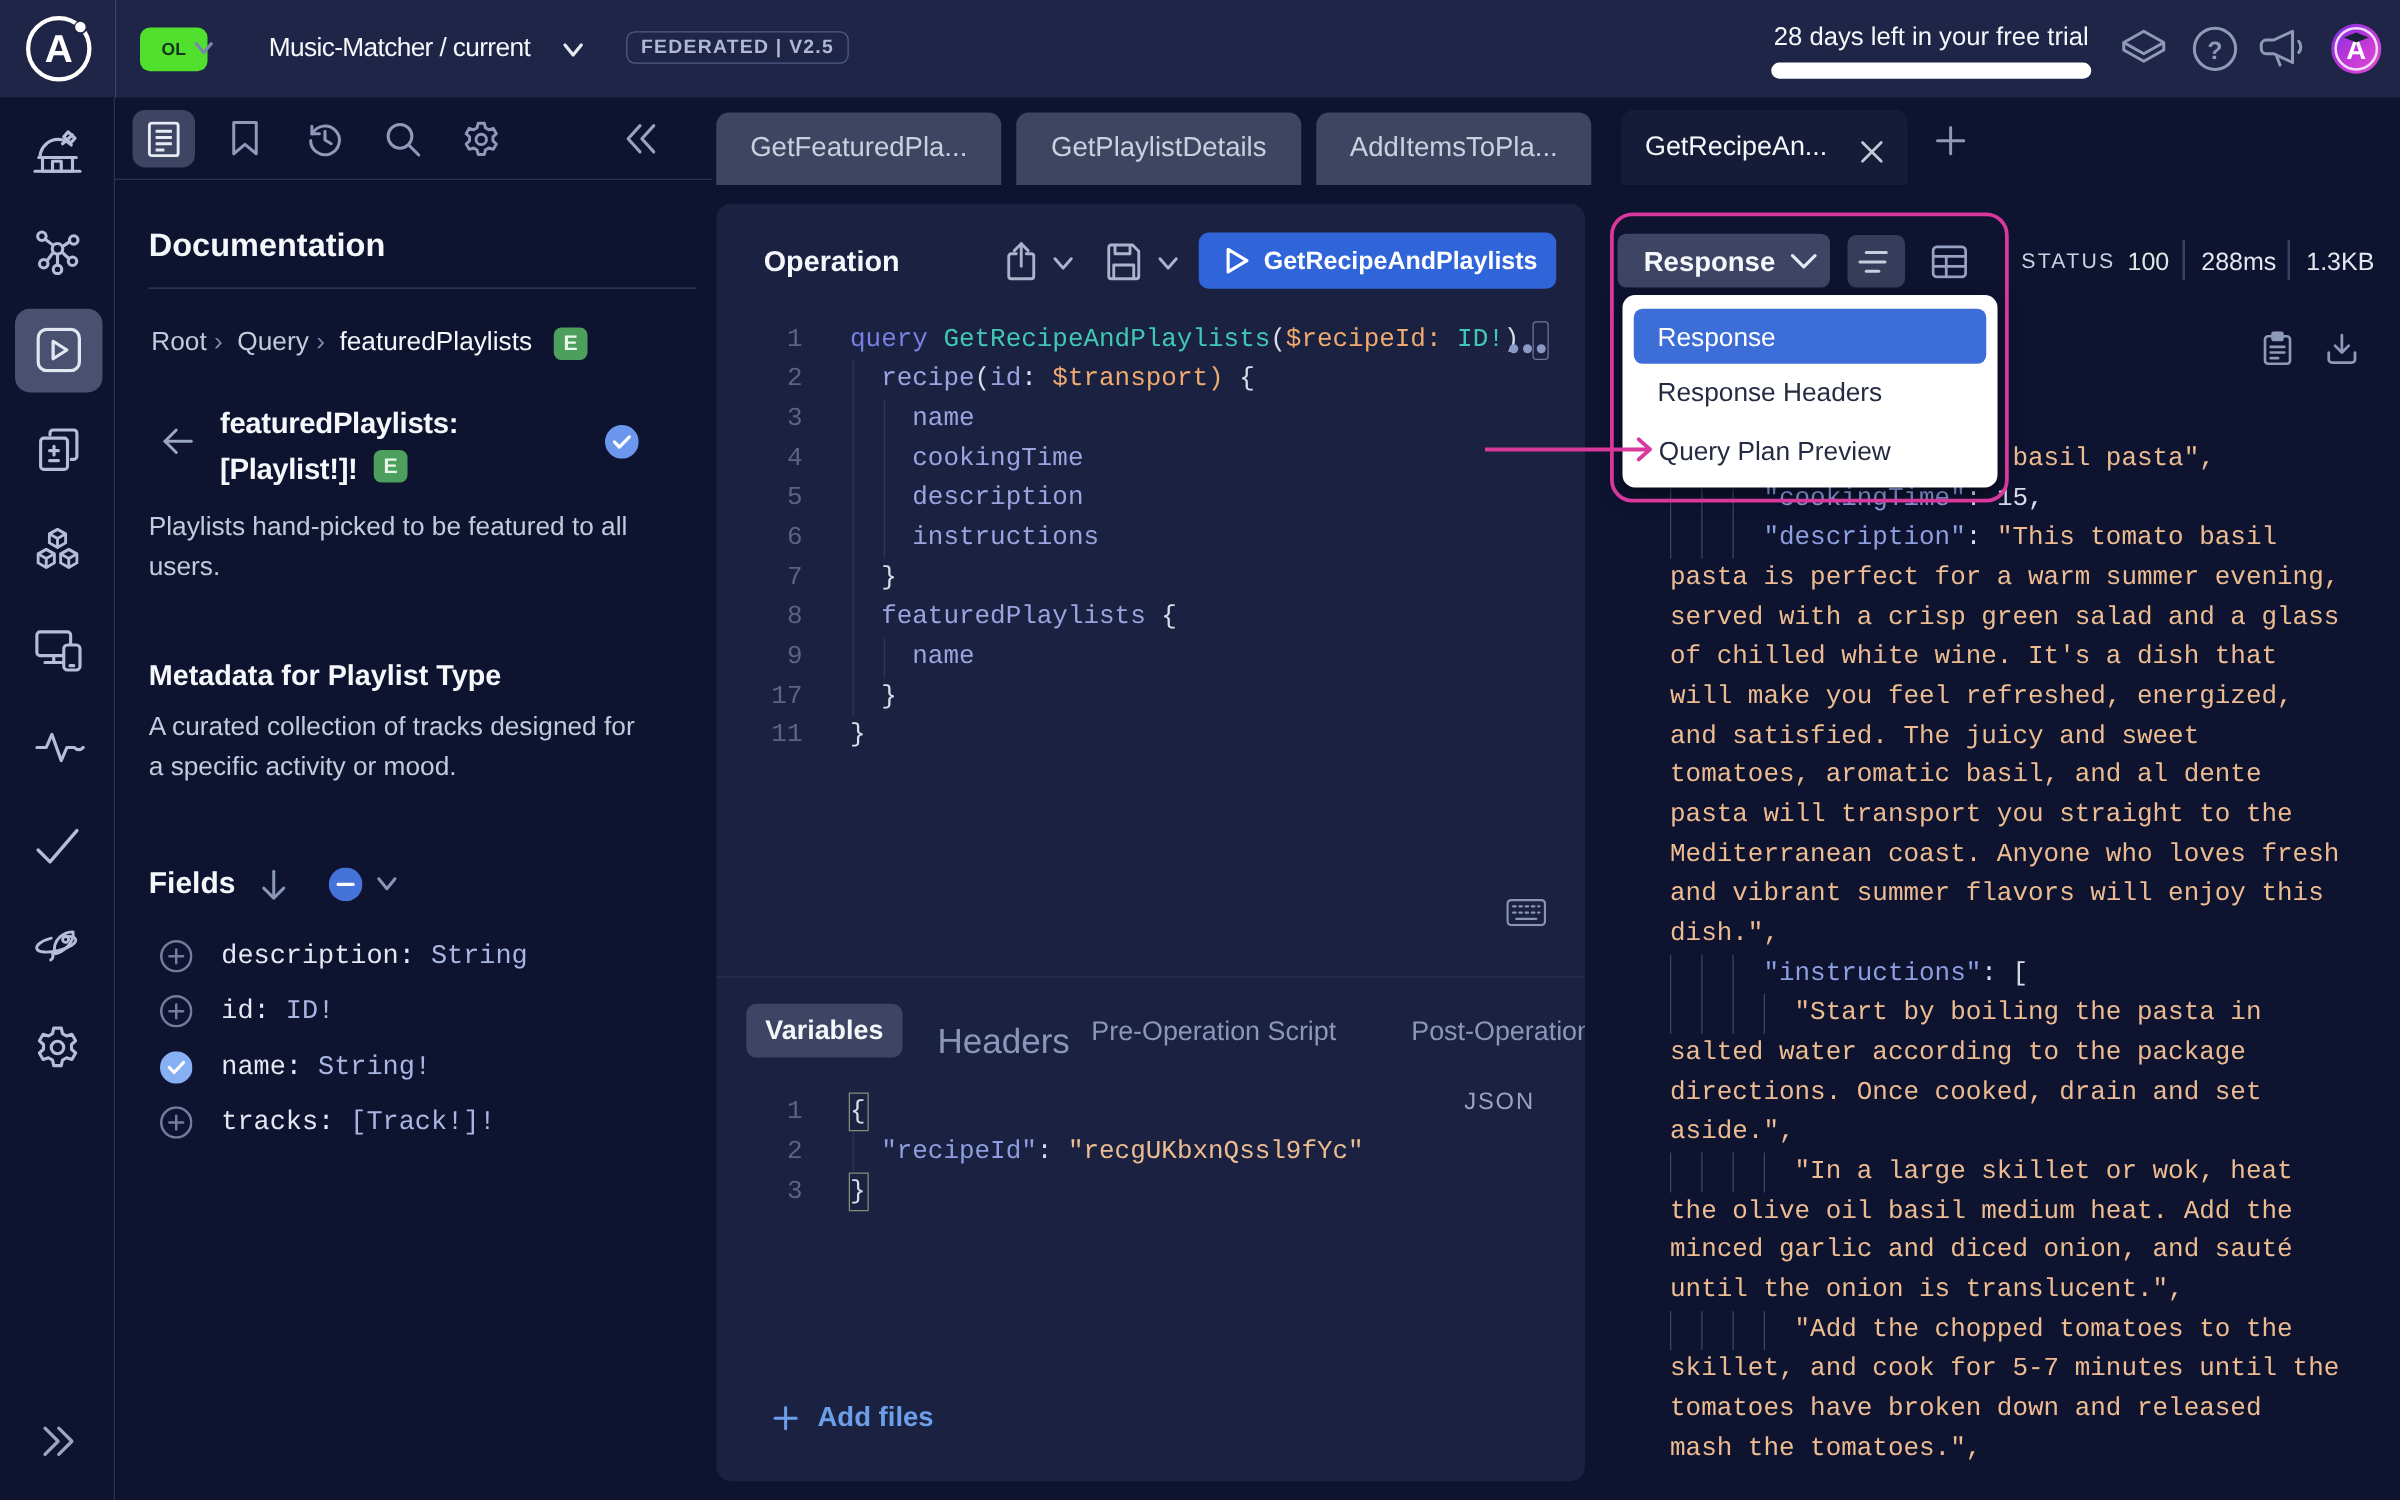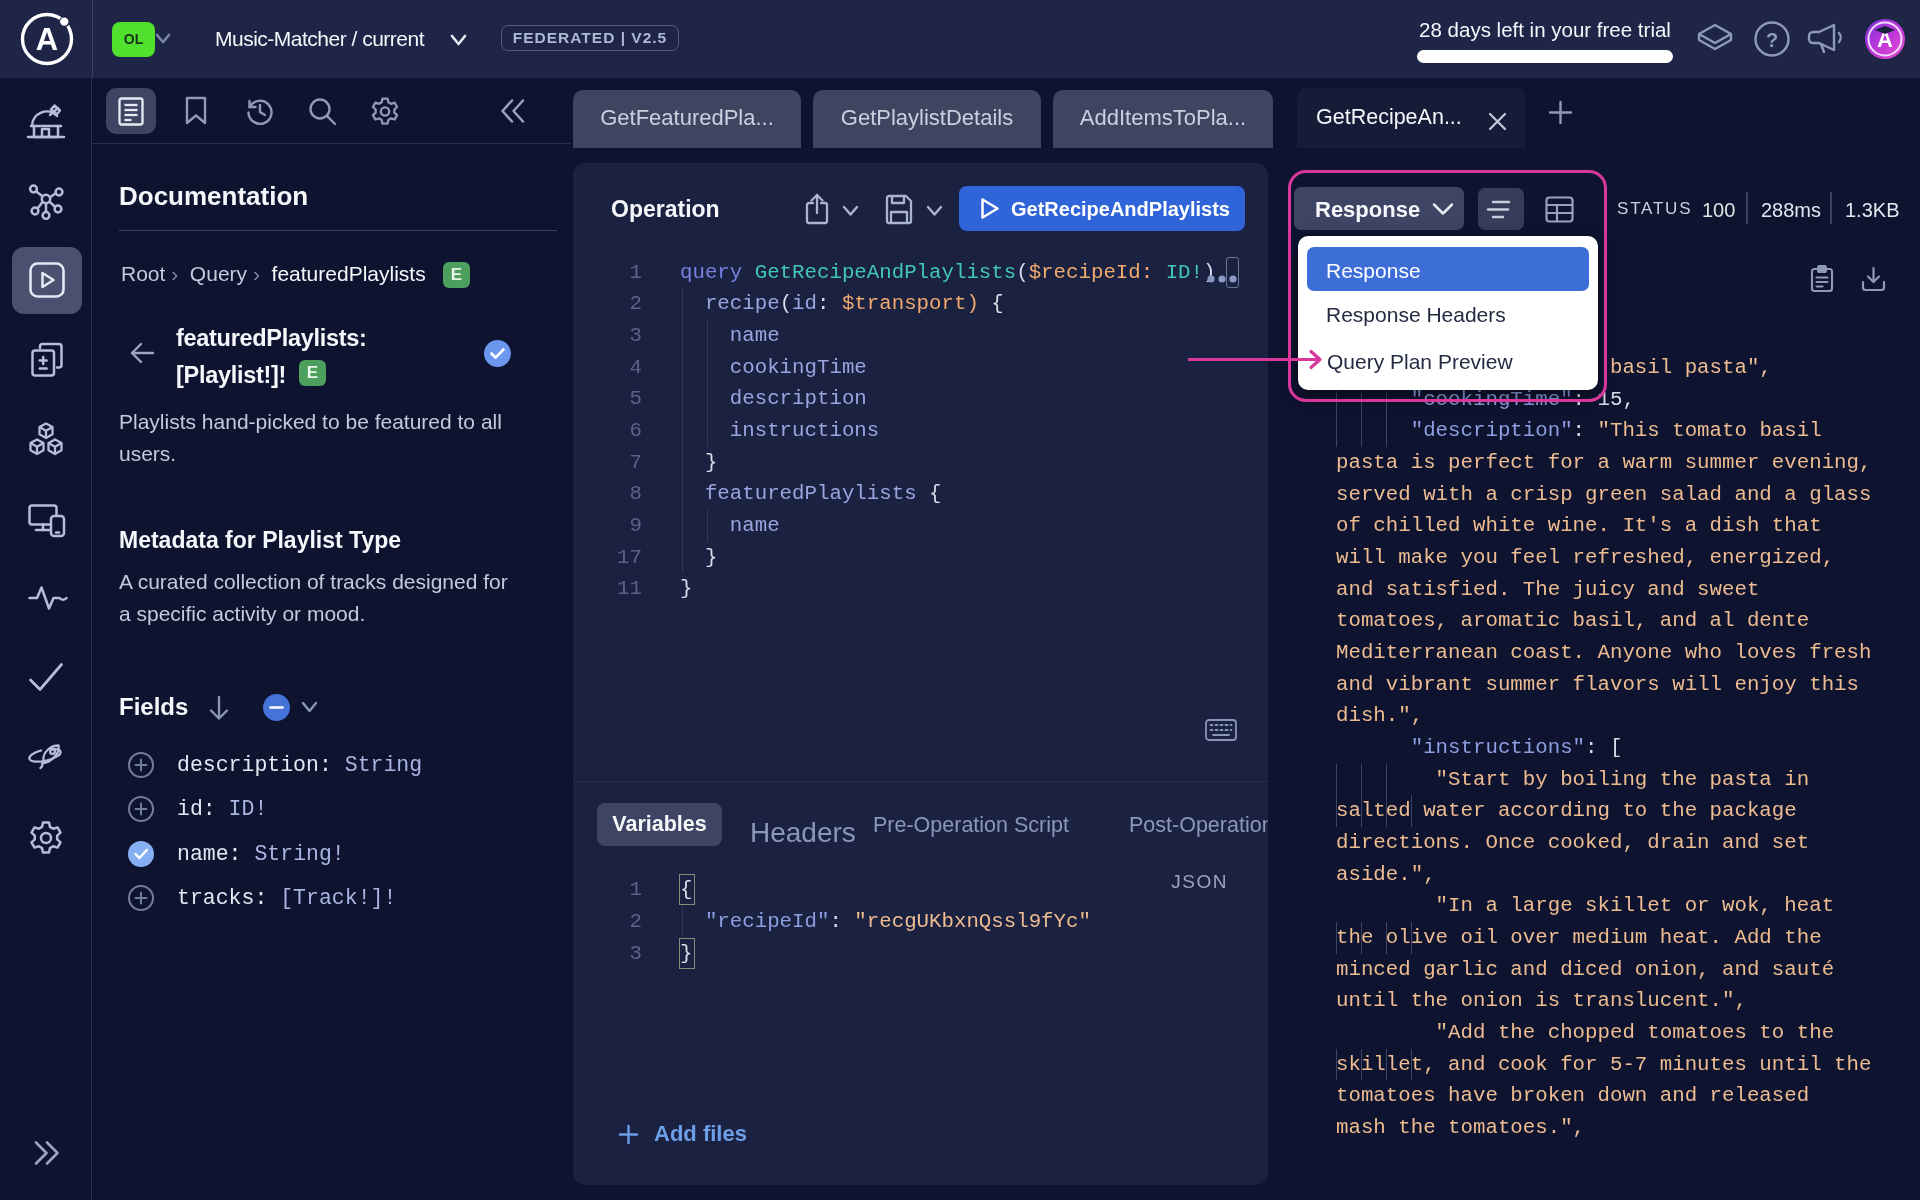--- a/index.html
+++ b/index.html
@@ -13,21 +13,21 @@
 <div class="abs" style="left:0;top:0;width:1920px;height:1200px;background:#0e1330;overflow:hidden">
 
 <div class="abs" style="left:0;top:0;width:1920px;height:78px;background:#1f2547"></div>
 <div class="abs" style="left:92px;top:0;width:1px;height:78px;background:#3a4166"></div>
 <svg class="abs" style="left:20px;top:12px" width="54" height="54" viewBox="0 0 54 54">
 <circle cx="27" cy="27" r="24.5" fill="none" stroke="#ffffff" stroke-width="3.4"></circle>
 <circle cx="44.5" cy="9.8" r="5.4" fill="#1f2547"></circle>
 <circle cx="44.3" cy="9.6" r="4.2" fill="#ffffff"></circle>
 <text x="27" y="37.5" text-anchor="middle" font-family="Liberation Sans" font-weight="bold" font-size="31" fill="#ffffff">A</text>
 </svg>
-<div class="abs" style="left:112px;top:22px;width:43px;height:35px;border-radius:8px;background:#52e02e;color:#15341b;font-weight:bold;font-size:14px;text-align:center;line-height:35px">OL</div>
+<div class="abs" style="left:112px;top:22px;width:54px;height:35px;border-radius:8px;background:#52e02e;color:#15341b;font-weight:bold;font-size:14px;text-align:center;line-height:35px">OL</div>
 <svg class="abs" style="left:155px;top:33px" width="16" height="12" viewBox="0 0 16 12">
       <path d="M2 2 L8 9 L14 2" fill="none" stroke="#7a86ad" stroke-width="2.6" stroke-linecap="round" stroke-linejoin="round"></path>
     </svg>
 <div class="abs" style="left:215px;top:27px;font-size:21px;letter-spacing:-0.5px;font-weight:normal;color:#f5f7fb">Music-Matcher / current</div>
 <svg class="abs" style="left:450px;top:34px" width="17" height="13" viewBox="0 0 17 13">
       <path d="M2 2 L8.5 10 L15 2" fill="none" stroke="#e6e9f2" stroke-width="2.6" stroke-linecap="round" stroke-linejoin="round"></path>
     </svg>
 <div class="abs" style="left:501px;top:25px;width:178px;height:26px;border:1.6px solid #515d85;border-radius:7px;color:#aeb9d6;font-weight:bold;font-size:15.5px;letter-spacing:1px;text-align:center;line-height:23px;white-space:nowrap">FEDERATED | V2.5</div>
 <div class="abs" style="left:1417px;top:18px;width:256px;text-align:center;white-space:nowrap;font-size:20.5px;color:#f5f7fb">28 days left in your free trial</div>
 <div class="abs" style="left:1417px;top:50px;width:256px;height:13px;border-radius:7px;background:#ffffff"></div>
@@ -389,30 +389,31 @@
 <div class="mono cl"><span style="color:#8d9fe0">      "name"</span><span style="color:#d9dde9">: </span><span style="color:#edbc90">"Simple</span></div>
 <div class="mono cl"><span style="color:#edbc90">fresh mozzarella, and basil pasta",</span></div>
 <div class="mono cl"><span style="color:#8d9fe0">      "cookingTime"</span><span style="color:#d9dde9">: </span><span style="color:#d9dde9">15,</span></div>
 <div class="mono cl"><span style="color:#8d9fe0">      "description"</span><span style="color:#d9dde9">: </span><span style="color:#edbc90">"This tomato basil</span></div>
 <div class="mono cl"><span style="color:#edbc90">pasta is perfect for a warm summer evening,</span></div>
 <div class="mono cl"><span style="color:#edbc90">served with a crisp green salad and a glass</span></div>
 <div class="mono cl"><span style="color:#edbc90">of chilled white wine. It's a dish that</span></div>
 <div class="mono cl"><span style="color:#edbc90">will make you feel refreshed, energized,</span></div>
 <div class="mono cl"><span style="color:#edbc90">and satisfied. The juicy and sweet</span></div>
 <div class="mono cl"><span style="color:#edbc90">tomatoes, aromatic basil, and al dente</span></div>
+<div class="mono cl"><span style="color:#edbc90">pasta will transport you straight to the</span></div>
 <div class="mono cl"><span style="color:#edbc90">Mediterranean coast. Anyone who loves fresh</span></div>
 <div class="mono cl"><span style="color:#edbc90">and vibrant summer flavors will enjoy this</span></div>
 <div class="mono cl"><span style="color:#edbc90">dish.",</span></div>
 <div class="mono cl"><span style="color:#8d9fe0">      "instructions"</span><span style="color:#d9dde9">: [</span></div>
 <div class="mono cl"><span style="color:#edbc90">        "Start by boiling the pasta in</span></div>
 <div class="mono cl"><span style="color:#edbc90">salted water according to the package</span></div>
 <div class="mono cl"><span style="color:#edbc90">directions. Once cooked, drain and set</span></div>
 <div class="mono cl"><span style="color:#edbc90">aside.",</span></div>
 <div class="mono cl"><span style="color:#edbc90">        "In a large skillet or wok, heat</span></div>
-<div class="mono cl"><span style="color:#edbc90">the olive oil over medium heat. Add the</span></div>
+<div class="mono cl"><span style="color:#edbc90">the olive oil basil medium heat. Add the</span></div>
 <div class="mono cl"><span style="color:#edbc90">minced garlic and diced onion, and sauté</span></div>
 <div class="mono cl"><span style="color:#edbc90">until the onion is translucent.",</span></div>
 <div class="mono cl"><span style="color:#edbc90">        "Add the chopped tomatoes to the</span></div>
 <div class="mono cl"><span style="color:#edbc90">skillet, and cook for 5-7 minutes until the</span></div>
 <div class="mono cl"><span style="color:#edbc90">tomatoes have broken down and released</span></div>
 <div class="mono cl"><span style="color:#edbc90">mash the tomatoes.",</span></div>
 </div>
 <div class="abs" style="left:1335.5px;top:390.8px;width:1.5px;height:56.31999999999999px;background:#3d4566"></div>
 <div class="abs" style="left:1360.5px;top:390.8px;width:1.5px;height:56.31999999999999px;background:#3d4566"></div>
 <div class="abs" style="left:1385.5px;top:390.8px;width:1.5px;height:56.31999999999999px;background:#3d4566"></div>

